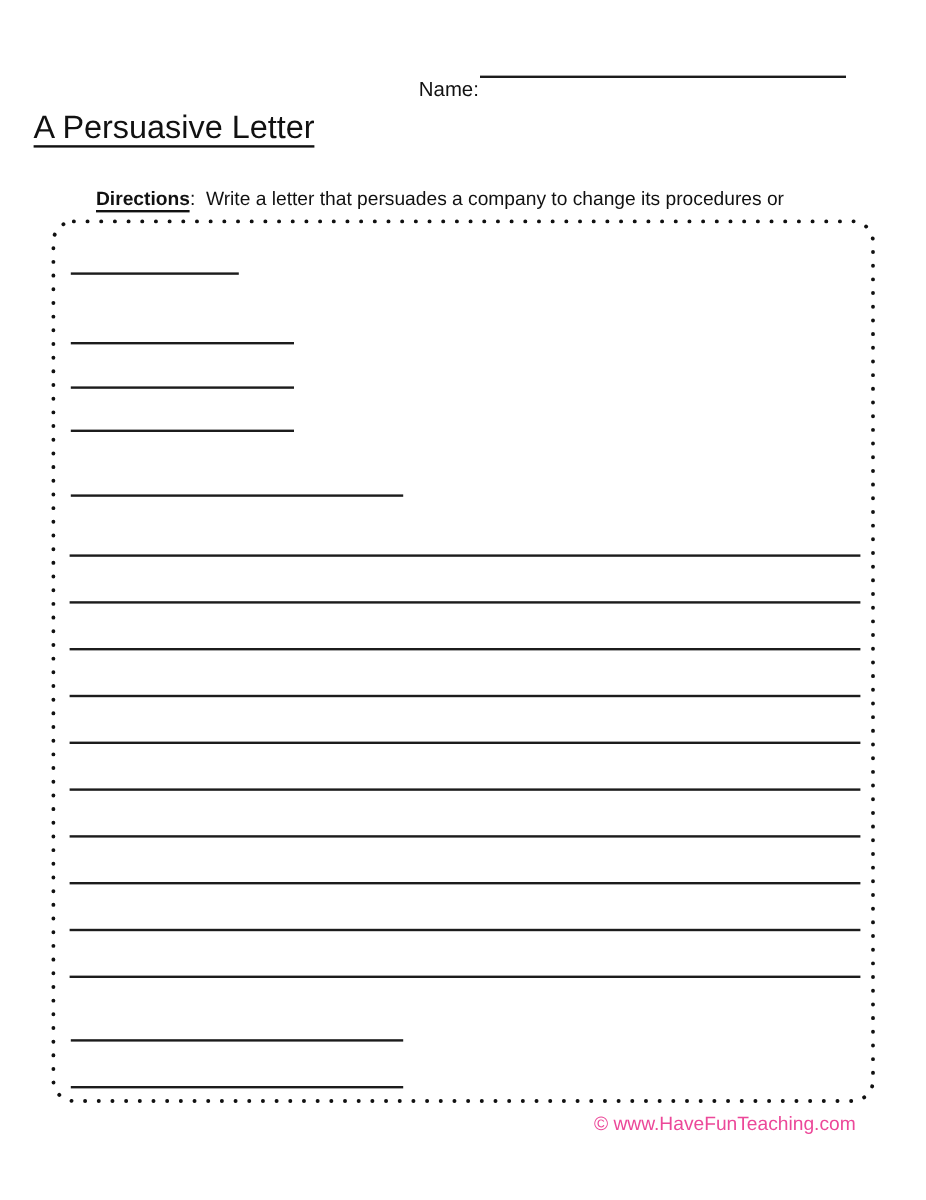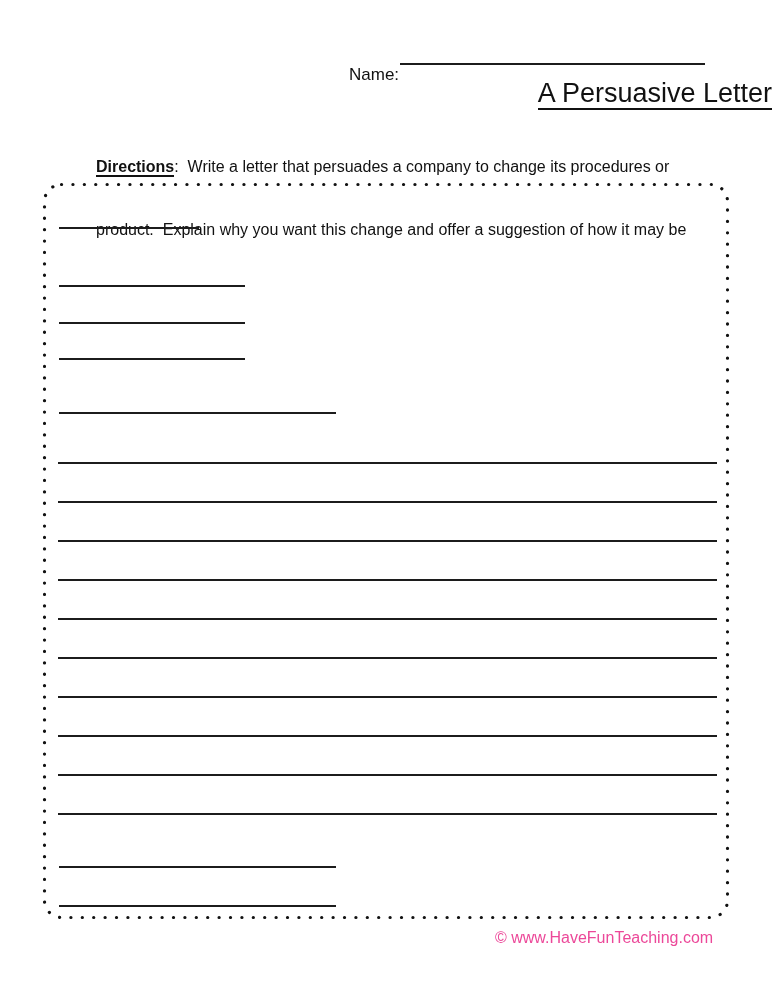--- a/index.html
+++ b/index.html
@@ -29,35 +29,35 @@
   }
   .name-line {
     left: 400px;
     top: 45px;
     width: 305px;
     height: 18px;
     border-bottom: 2px solid #1c1c1c;
   }
   .title-row {
     left: 28px;
-    top: 79px;
+    top: 92px;
     width: 744px;
-    text-align: right;
+    text-align: left;
   }
   .title-text {
     font-size: 27px;
     line-height: 29px;
     font-weight: normal;
     color: #111111;
     border-bottom: 2px solid #111111;
     padding-bottom: 0px;
     display: inline-block;
   }
   .directions {
-    left: 96px;
+    left: 80px;
     top: 114px;
     width: 612px;
     font-size: 16px;
     line-height: 21px;
     white-space: pre-wrap;
     color: #111111;
   }
   .directions .dir-label {
     font-weight: bold;
     border-bottom: 2px solid #111111;
@@ -103,21 +103,20 @@
 
   <div class="abs name-label">Name:</div>
   <div class="abs name-line"></div>
 
   <div class="abs title-row">
     <span class="title-text">A Persuasive Letter</span>
   </div>
 
   <div class="abs directions">
     <div><span class="dir-label">Directions</span><span>:  Write a letter that persuades a company to change its procedures or</span></div>
-    <div>product.  Explain why you want this change and offer a suggestion of how it may be</div>
   </div>
 
   <svg class="abs letter-border" viewBox="0 0 688 738" xmlns="http://www.w3.org/2000/svg">
     <rect x="2.5" y="2.5" width="683" height="733" rx="17" ry="17" fill="none" stroke="#111111" stroke-width="3.2" stroke-linecap="round" stroke-dasharray="0.1 11.3"></rect>
   </svg>
 
   <div class="line short-start date-line"></div>
   <div class="line short-start address-line-1"></div>
   <div class="line short-start address-line-2"></div>
   <div class="line short-start address-line-3"></div>

